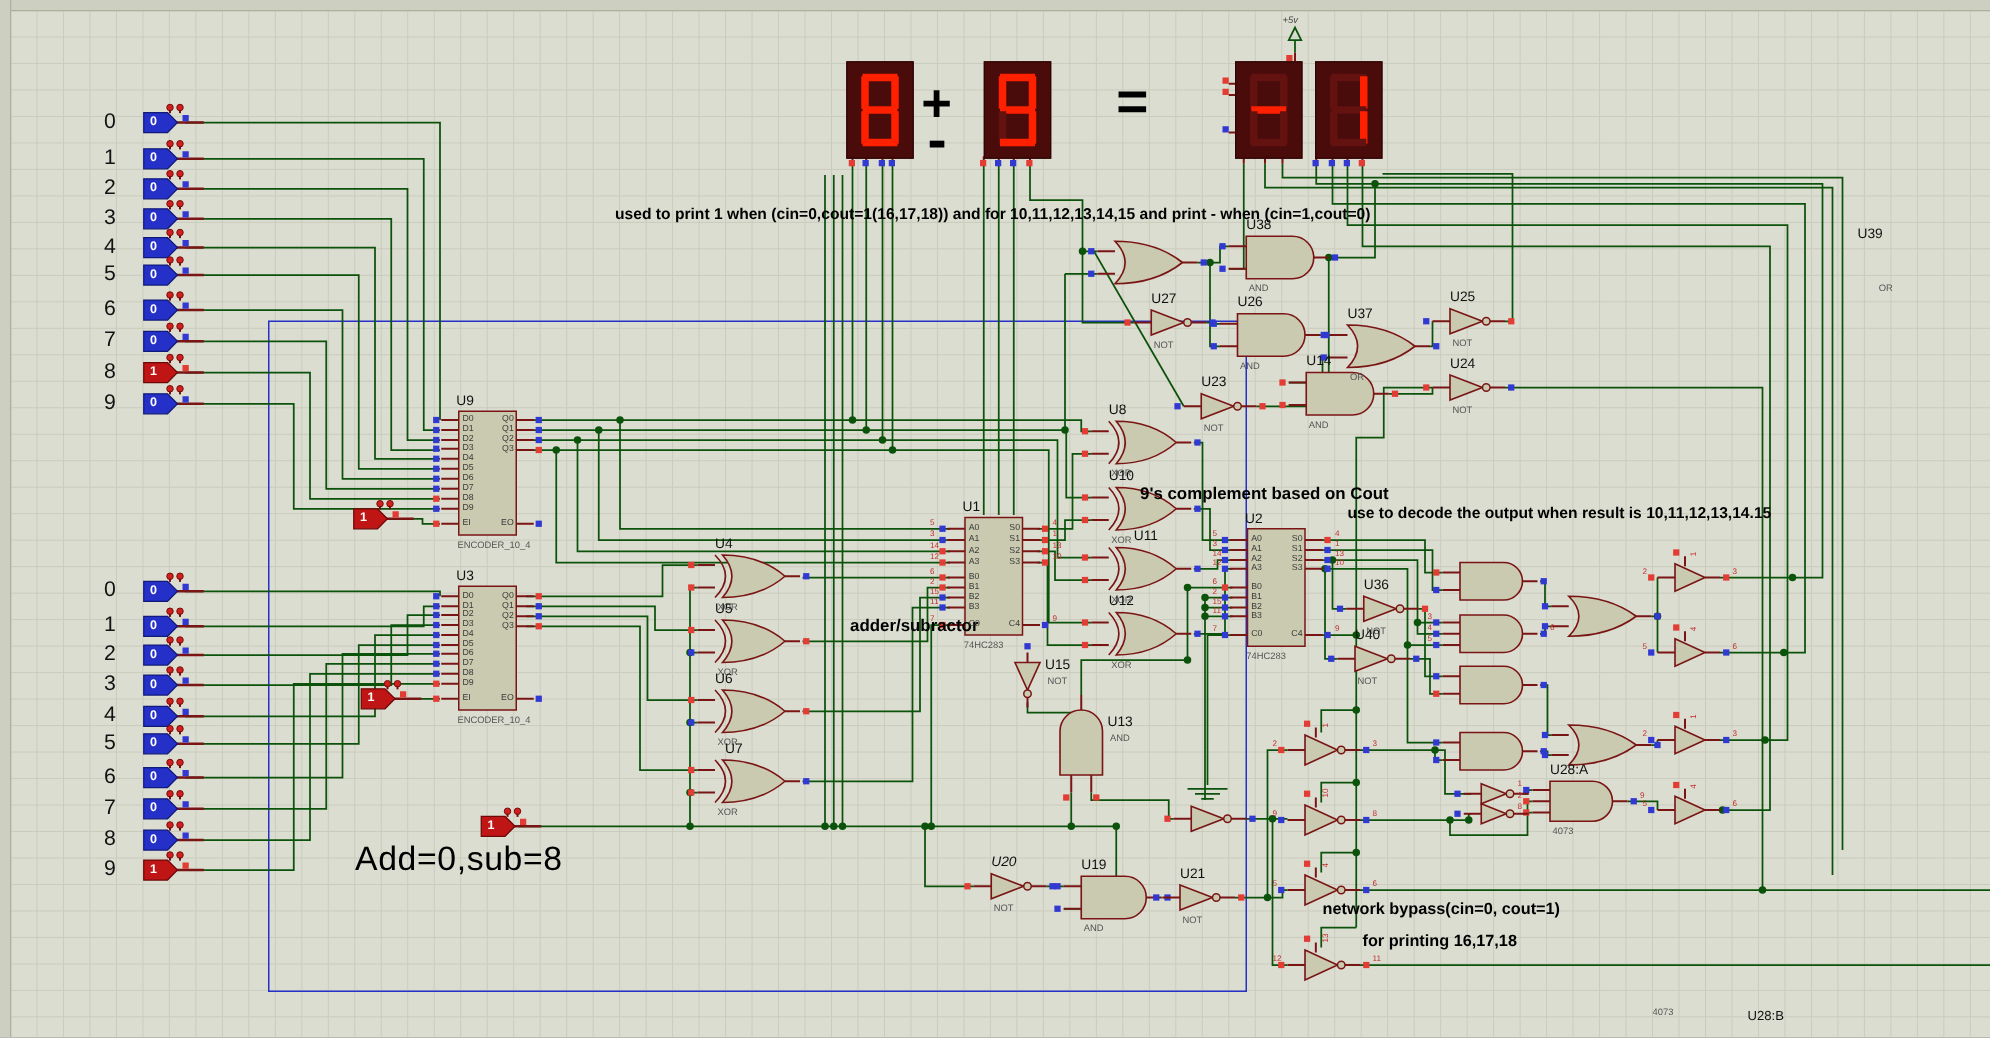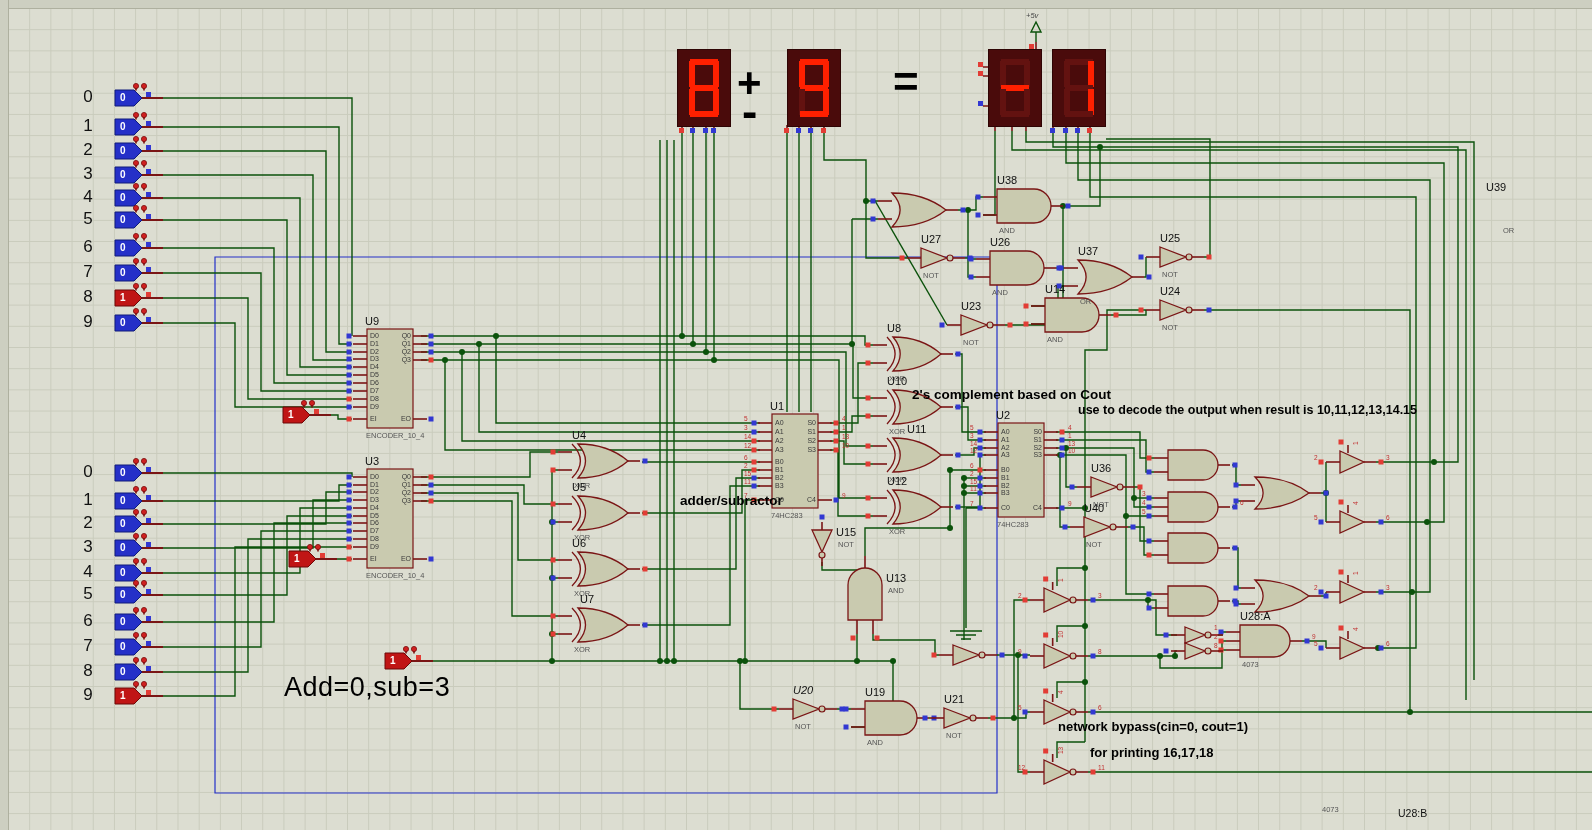--- a/index.html
+++ b/index.html
@@ -838,24 +838,25 @@
           <rect x="1318.5" y="645.5" width="5" height="5" fill="#3238d2"></rect>
           <line x1="1364" y1="648" x2="1376" y2="648" stroke="#7a1515" stroke-width="1.6"></line>
           <rect x="1378.5" y="645.5" width="5" height="5" fill="#3238d2"></rect>
           <line x1="1348" y1="639" x2="1348" y2="631" stroke="#7a1515" stroke-width="1.6"></line>
           <rect x="1338.5" y="625.5" width="5" height="5" fill="#e23c35"></rect>
         </g>
       </g>
   </svg>
 
   <div id="labels">
-    <div class="ann ann-md" style="left:912px;top:387px;">2's complement based on Cout</div>
+    <div class="ann ann-sm" style="left:492px;top:164px;">used to print 1 when (cin=0,cout=1(16,17,18)) and for 10,11,12,13,14,15 and print - when (cin=1,cout=0)</div>
+    <div class="ann ann-md" style="left:912px;top:387px;">9's complement based on Cout</div>
     <div class="ann ann-sm" style="left:1078px;top:403px;">use to decode the output when result is 10,11,12,13,14.15</div>
     <div class="ann ann-md" style="left:680px;top:493px;">adder/subractor</div>
-    <div class="ann ann-big" style="left:284px;top:672px;">Add=0,sub=3</div>
+    <div class="ann ann-big" style="left:284px;top:672px;">Add=0,sub=8</div>
     <div class="ann ann-sm" style="left:1058px;top:719px;font-size:13px;">network bypass(cin=0, cout=1)</div>
     <div class="ann ann-sm" style="left:1090px;top:745px;font-size:13px;">for printing 16,17,18</div>
     <div class="ref" style="left:1486px;top:181px;">U39</div>
     <div class="gtype" style="left:1503px;top:226px;">OR</div>
     <div class="gtype" style="left:1322px;top:805px;">4073</div>
     <div class="ref" style="left:1398px;top:807px;font-size:10.5px;">U28:B</div>
     <div class="pwr" style="left:1026px;top:11px;">+5v</div>
     <div class="op" style="left:737px;top:62px;font-size:42px;">+</div>
     <div class="op" style="left:742px;top:88px;font-size:46px;">-</div>
     <div class="op" style="left:893px;top:60px;font-size:44px;">=</div>

